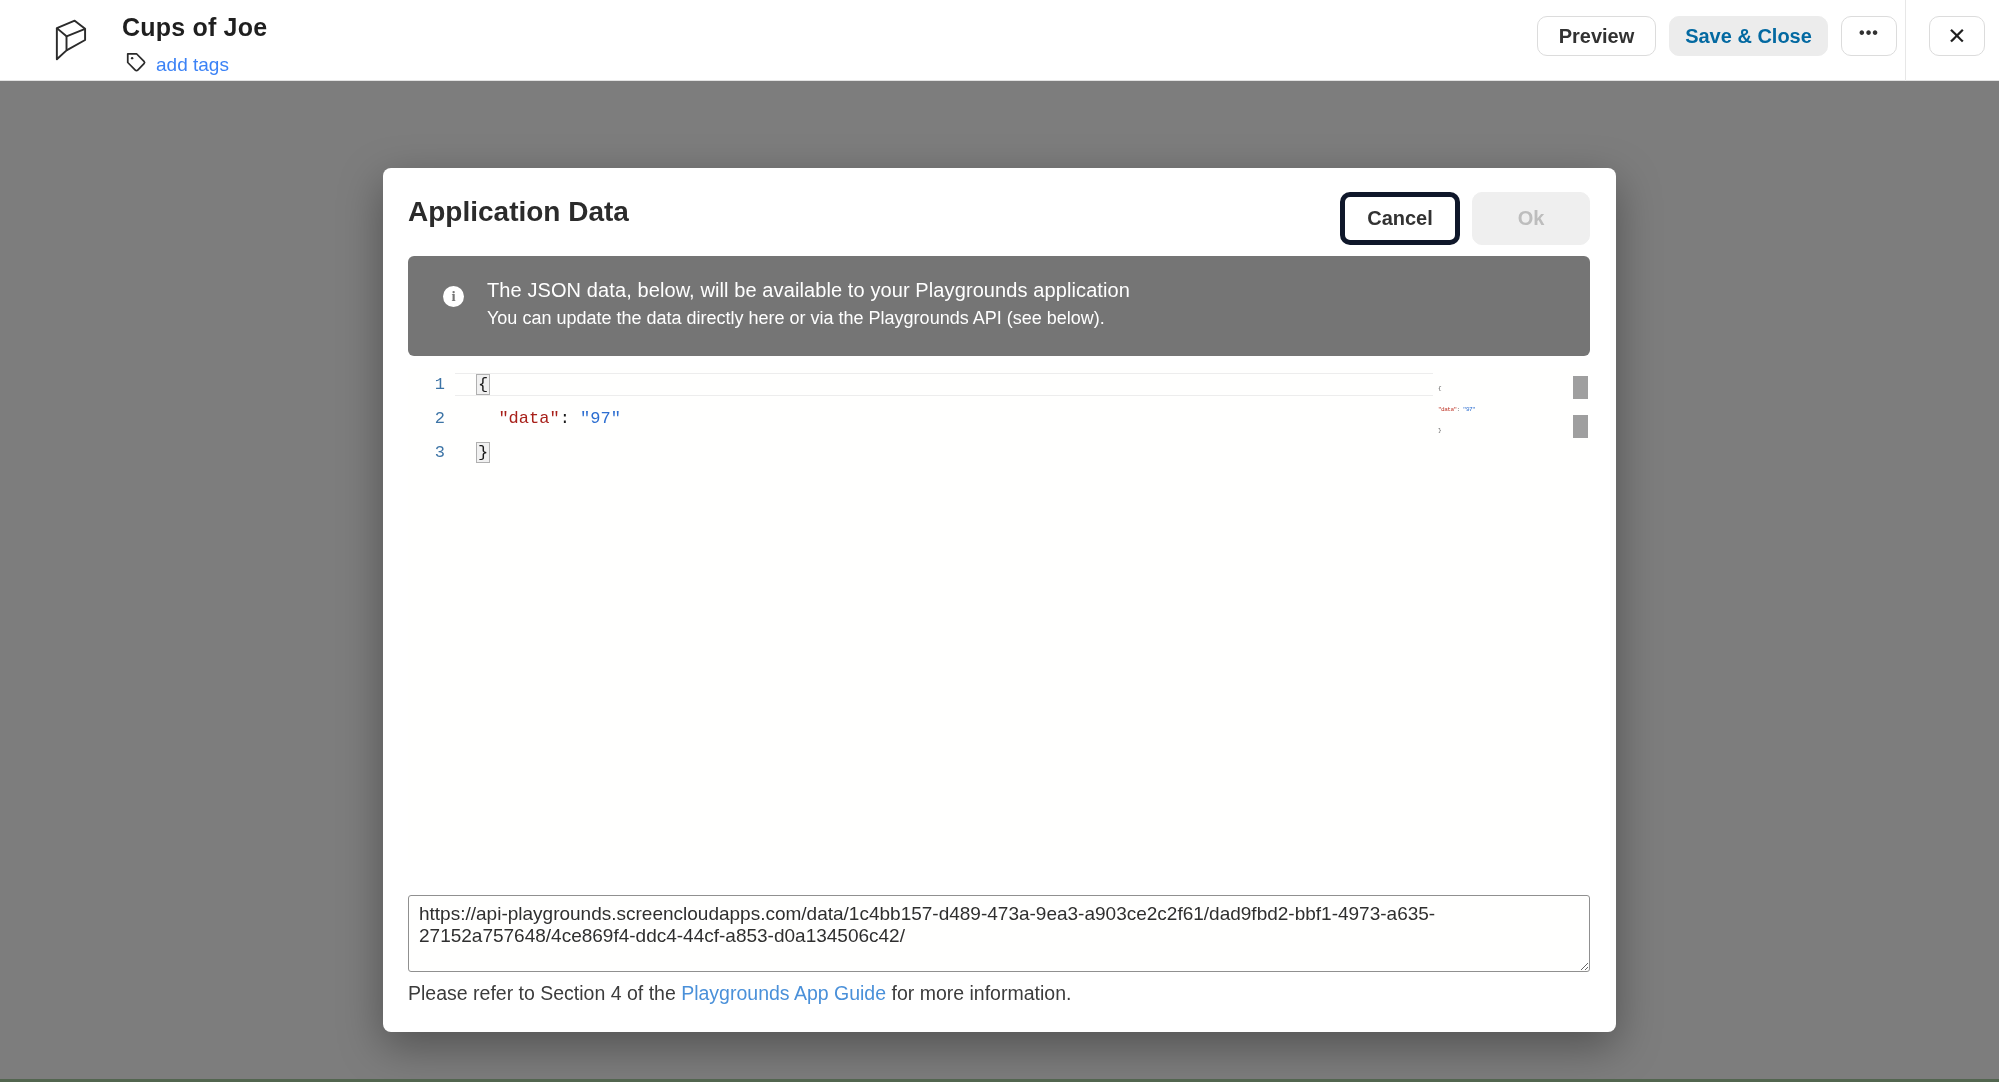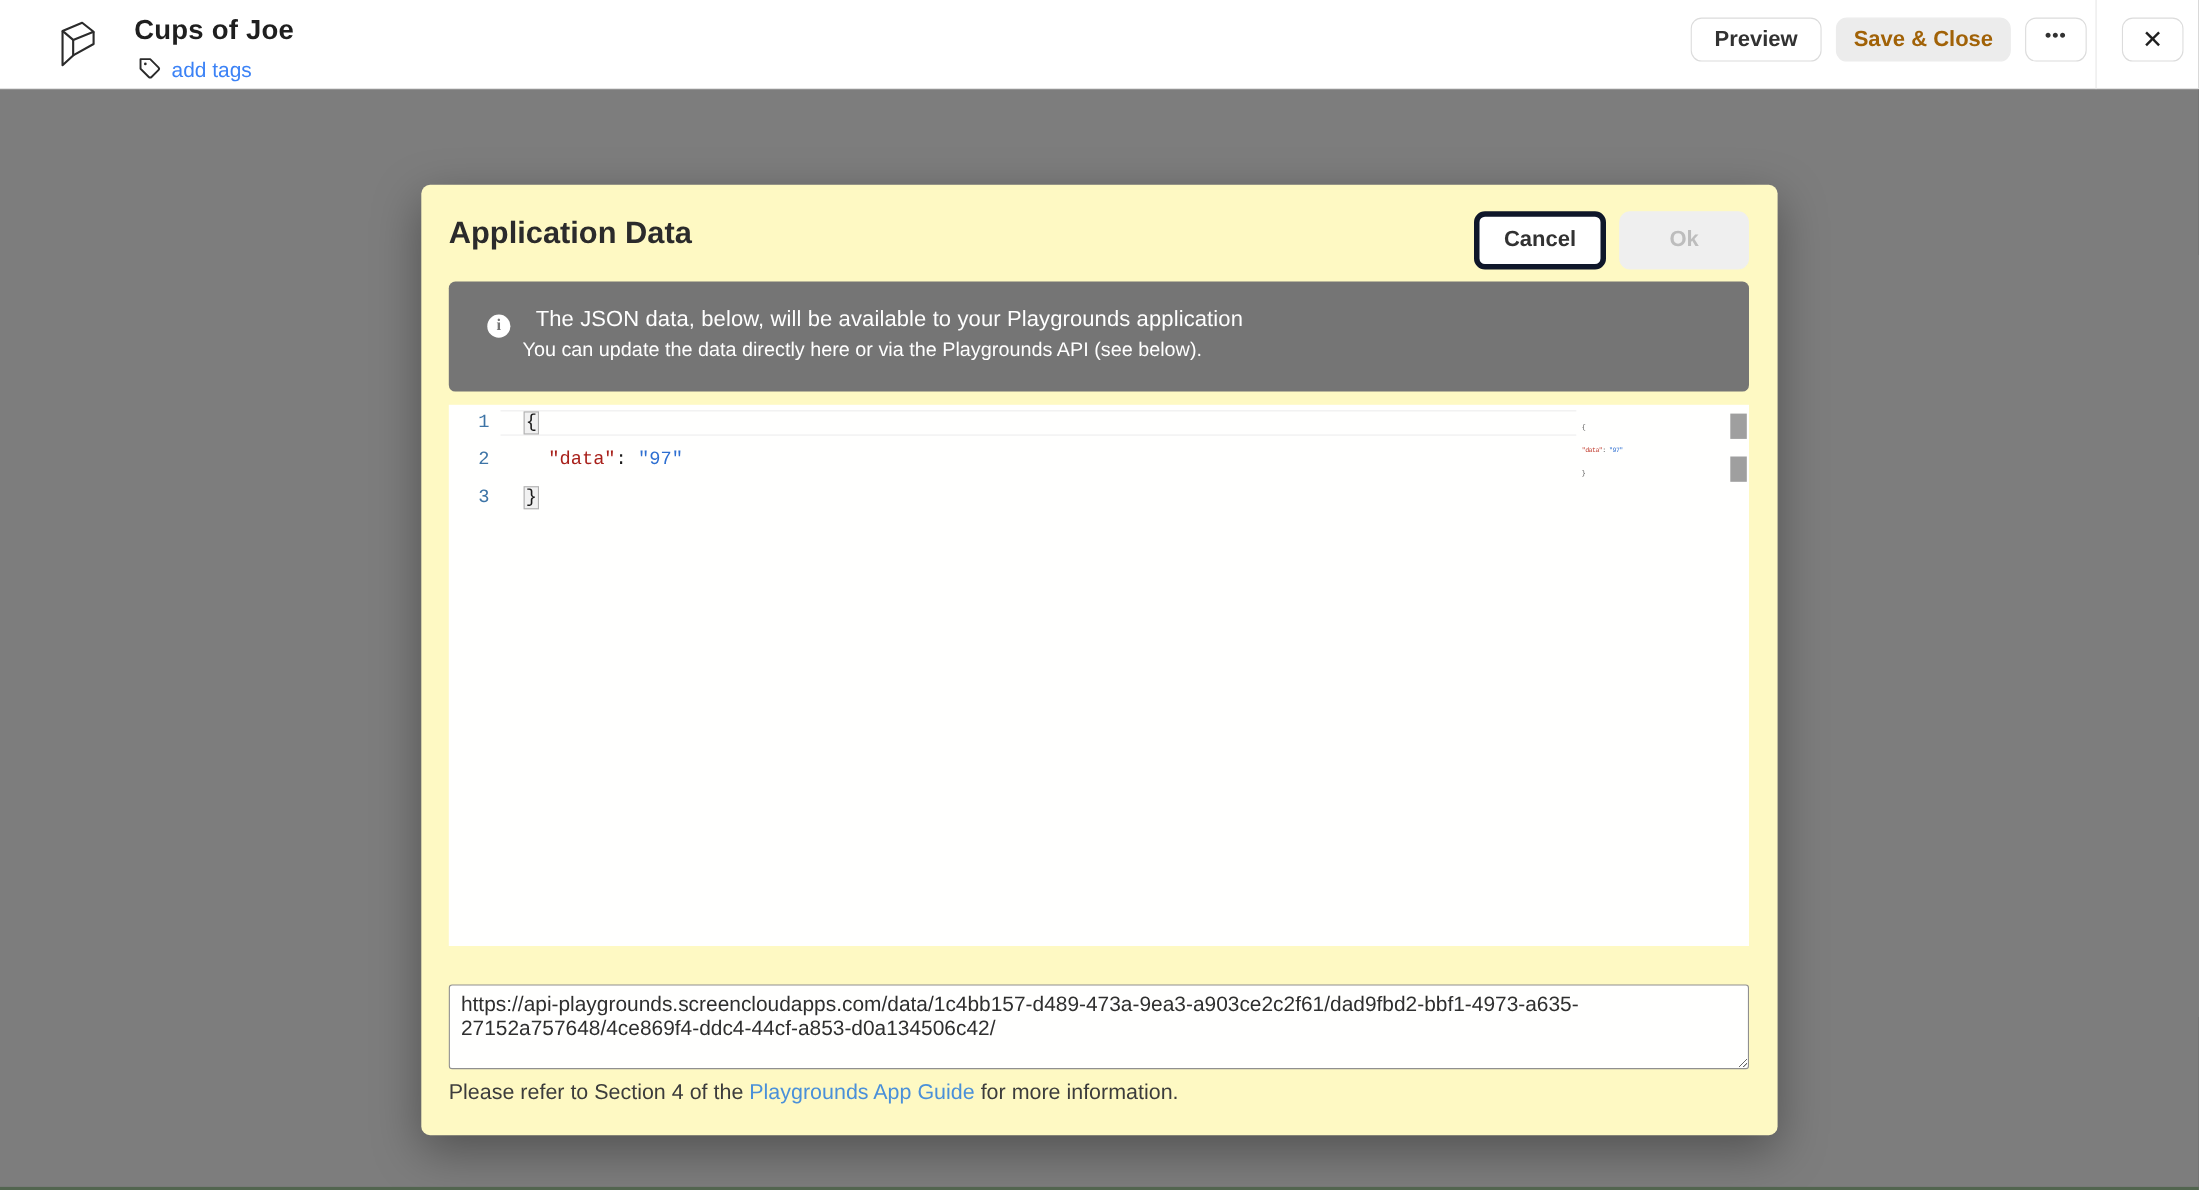--- a/index.html
+++ b/index.html
@@ -10,40 +10,40 @@
   
   .app-header { position:absolute; left:0; top:0; width:1999px; height:81px; background:#ffffff; border-bottom:1px solid #e2e2e2; z-index:2; }
   .logo { position:absolute; left:42px; top:12px; }
   .app-title { position:absolute; left:122px; top:13px; font-size:25px; font-weight:700; color:#1f1f1f; letter-spacing:0.2px; }
   .tags-row { position:absolute; left:126px; top:52px; display:flex; align-items:center; gap:9px; cursor:pointer; }
   .tags-label { color:#3b82f6; font-size:19px; }
   .hbtn { position:absolute; top:16px; height:40px; border-radius:10px; background:#fff; border:1px solid #dcdcdc;
           font-family:"Liberation Sans",sans-serif; font-size:20px; font-weight:600; color:#323232;
           display:flex; align-items:center; justify-content:center; cursor:pointer; }
   .btn-preview { left:1537px; width:119px; }
-  .btn-saveclose { left:1669px; width:159px; background:#ececec; border:1px solid #ececec; color:#a16207; cursor:default; }
+  .btn-saveclose { left:1669px; width:159px; background:#ececec; border:1px solid #ececec; color:#0369a1; cursor:default; }
   .btn-more { left:1841px; width:56px; font-size:16px; letter-spacing:1px; padding-bottom:6px; }
   .header-divider { position:absolute; left:1905px; top:0; width:1px; height:81px; background:#e7e7e7; }
   .btn-close { left:1929px; width:56px; font-size:23px; font-weight:400; color:#1f1f1f; }
 
   
-  .modal { position:absolute; left:383px; top:168px; width:1233px; height:864px; background:#fef9c3;
+  .modal { position:absolute; left:383px; top:168px; width:1233px; height:864px; background:#ffffff;
            border-radius:8px; box-shadow:0 14px 44px rgba(0,0,0,0.35); z-index:1; }
   .modal-title { position:absolute; left:25px; top:28px; font-size:28px; font-weight:700; color:#2b2b2b; }
   .mbtn { position:absolute; top:24px; height:53px; border-radius:10px; background:#fff; border:5px solid #0f172a;
           font-size:20px; font-weight:600; color:#323232; display:flex; align-items:center; justify-content:center; cursor:pointer; }
   .btn-cancel { left:957px; width:120px; }
   .btn-ok { left:1089px; width:118px; background:#efefef; border:1px solid #efefef; color:#bdbdbd; cursor:default; }
 
   .banner { position:absolute; left:25px; top:88px; width:1182px; height:100px; background:#757575; border-radius:6px; color:#fff; }
   .banner-icon { position:absolute; left:35px; top:30px; width:21px; height:21px; border-radius:50%; background:#ffffff;
                  color:#757575; font-family:"Liberation Serif",serif; font-weight:700; font-size:15px;
                  display:flex; align-items:center; justify-content:center; }
   .banner-title { position:absolute; left:79px; top:23px; font-size:20px; font-weight:400; letter-spacing:0.1px; }
-  .banner-sub { position:absolute; left:67px; top:52px; font-size:18px; font-weight:400; }
+  .banner-sub { position:absolute; left:79px; top:52px; font-size:18px; font-weight:400; }
 
   
   .editor { position:absolute; left:25px; top:200px; width:1182px; height:492px; background:#fffffe;
             font-family:"Liberation Mono","DejaVu Sans Mono",monospace; font-size:17px; }
   .active-line { position:absolute; left:47px; top:5px; width:978px; height:23px;
                  border-top:1px solid #ededed; border-bottom:1px solid #ededed; }
   .code-row { position:absolute; left:0; height:22px; line-height:22px; display:flex; white-space:pre; }
   .row1 { top:6px; } .row2 { top:40px; } .row3 { top:74px; }
   .gutter { width:47px; text-align:right; padding-right:10px; color:#3d74a6; }
   .code-text { padding-left:23px; color:#1a1a1a; }

